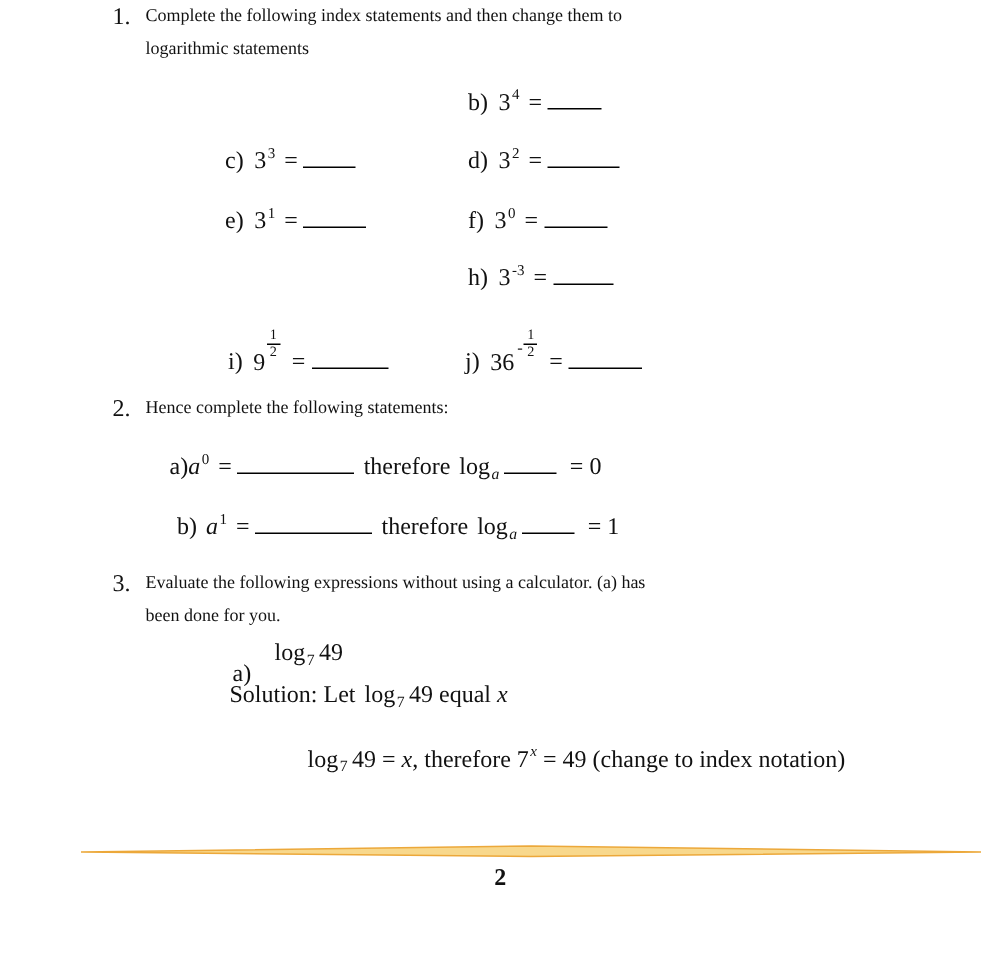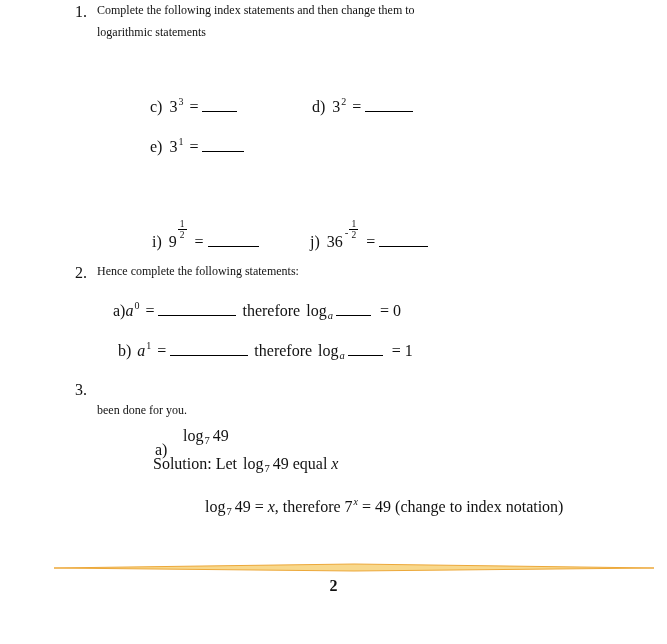--- a/index.html
+++ b/index.html
@@ -35,52 +35,62 @@
 </style>
 </head>
 <body>
 
 <div class="page">
 
   <span class="abs qnum" style="left:75px;top:3px">1.</span>
   <span class="abs qtext" style="left:97px;top:3px">Complete the following index statements and then change them to</span>
   <span class="abs qtext" style="left:97px;top:25px">logarithmic statements</span>
 
+  <div class="abs" style="left:312px;top:57px">
+    <span class="lbl">b)</span><span class="base">3</span><sup class="exp">4</sup><span class="eq">=</span><span class="blank" style="width:36px"></span>
+  </div>
 
   <div class="abs" style="left:150px;top:96px">
     <span class="lbl">c)</span><span class="base">3</span><sup class="exp">3</sup><span class="eq">=</span><span class="blank" style="width:35px"></span>
   </div>
   <div class="abs" style="left:312px;top:96px">
     <span class="lbl">d)</span><span class="base">3</span><sup class="exp">2</sup><span class="eq">=</span><span class="blank" style="width:48px"></span>
   </div>
 
   <div class="abs" style="left:150px;top:136px">
     <span class="lbl">e)</span><span class="base">3</span><sup class="exp">1</sup><span class="eq">=</span><span class="blank" style="width:42px"></span>
   </div>
+  <div class="abs" style="left:312px;top:136px">
+    <span class="lbl">f)</span><span class="base">3</span><sup class="exp">0</sup><span class="eq">=</span><span class="blank" style="width:42px"></span>
+  </div>
 
+  <div class="abs" style="left:312px;top:174px">
+    <span class="lbl">h)</span><span class="base">3</span><sup class="exp">-3</sup><span class="eq">=</span><span class="blank" style="width:40px"></span>
+  </div>
 
   <div class="abs" style="left:152px;top:228px">
     <span class="lbl">i)</span><span class="base">9</span><span class="frac"><span class="fnum">1</span><span class="fden">2</span></span><span class="eq">=</span><span class="blank" style="width:51px"></span>
   </div>
   <div class="abs" style="left:310px;top:228px">
     <span class="lbl">j)</span><span class="base">36</span><span class="fsign">-</span><span class="frac"><span class="fnum">1</span><span class="fden">2</span></span><span class="eq">=</span><span class="blank" style="width:49px"></span>
   </div>
 
   <span class="abs qnum" style="left:75px;top:264px">2.</span>
   <span class="abs qtext" style="left:97px;top:264px">Hence complete the following statements:</span>
 
   <div class="abs" style="left:113px;top:300px">
     <span>a)</span><span class="base it">a</span><sup class="exp">0</sup><span class="eq">=</span><span class="blank" style="width:78px"></span><span class="word">therefore</span><span>log</span><span class="sub it">a</span><span class="blank" style="width:35px"></span><span class="wordl">= 0</span>
   </div>
 
   <div class="abs" style="left:118px;top:340px">
     <span class="gap-r">b)</span><span class="base it">a</span><sup class="exp">1</sup><span class="eq">=</span><span class="blank" style="width:78px"></span><span class="word">therefore</span><span>log</span><span class="sub it">a</span><span class="blank" style="width:35px"></span><span class="wordl">= 1</span>
   </div>
 
   <span class="abs qnum" style="left:75px;top:381px">3.</span>
+  <span class="abs qtext" style="left:97px;top:381px">Evaluate the following expressions without using a calculator. (a) has</span>
   <span class="abs qtext" style="left:97px;top:403px">been done for you.</span>
 
   <span class="abs" style="left:155px;top:441px">a)</span>
   <div class="abs" style="left:183px;top:427px">
     <span>log</span><span class="sub">7</span><span>49</span>
   </div>
 
   <div class="abs" style="left:153px;top:455px">
     <span class="gap-r">Solution: Let</span><span>log</span><span class="sub">7</span><span>49</span>
     <span>equal</span>

